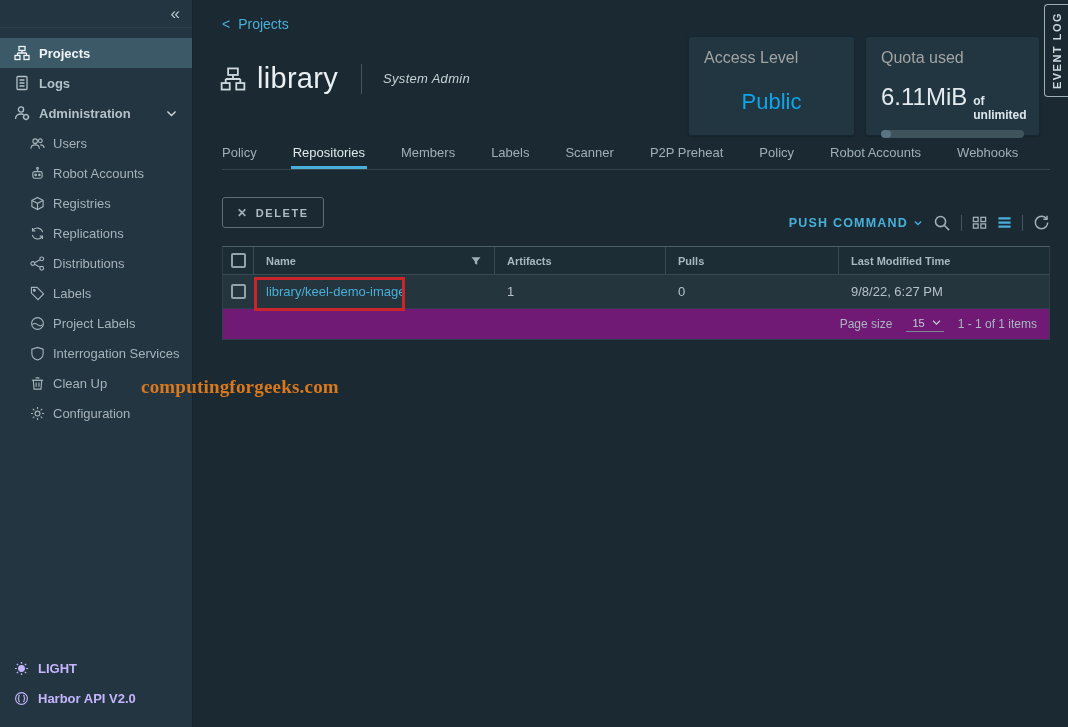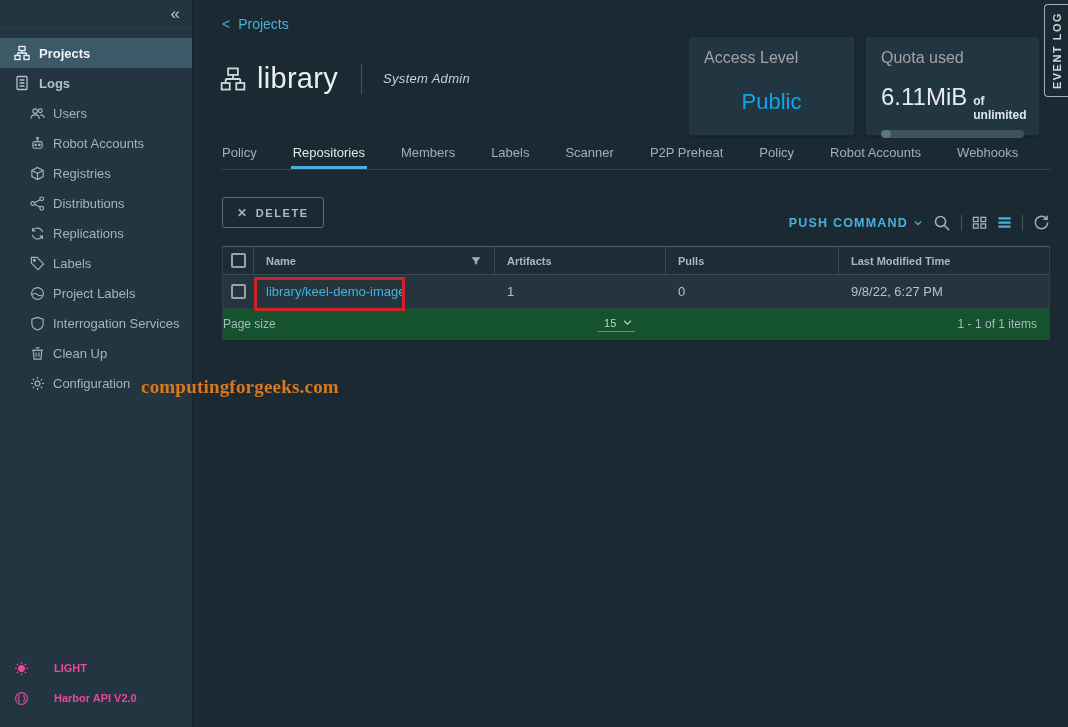--- a/index.html
+++ b/index.html
@@ -26,22 +26,22 @@
   .nav-item {
     height:30px; display:flex; align-items:center; gap:9px;
     padding-left:14px; font-size:13px; font-weight:600; color:#b4c1c9;
     cursor:pointer; white-space:nowrap;
   }
   .nav-item.selected { background:#3c5968; color:#f1f5f7; }
   .nav-item .chev { margin-left:auto; margin-right:14px; }
   .nav-sub { height:30px; display:flex; align-items:center; gap:8px;
     padding-left:30px; font-size:13px; color:#a5b3bb; cursor:pointer; white-space:nowrap; }
   .sidebar-bottom { position:absolute; bottom:14px; left:0; right:0; }
-  .bottom-item { height:30px; display:flex; align-items:center; gap:25px;
-    padding-left:14px; font-size:11px; font-weight:700; color:#ec4899; cursor:pointer; }
+  .bottom-item { height:30px; display:flex; align-items:center; gap:9px;
+    padding-left:14px; font-size:13px; font-weight:700; color:#c4b5fd; cursor:pointer; }
 
   
   .main { position:absolute; left:193px; top:0; width:875px; height:727px; }
 
   .breadcrumb { position:absolute; left:29px; top:16px; font-size:14px;
     color:#49afd9; cursor:pointer; display:flex; gap:8px; align-items:center; }
   .title-row { position:absolute; left:27px; top:62px; display:flex; align-items:center; }
   .page-title { font-size:29px; font-weight:300; color:#e9eff2; letter-spacing:.3px; margin-left:11px; }
   .title-sep { width:1px; height:30px; background:#46565f; margin:0 21px 0 23px; }
   .role-text { font-size:13px; font-style:italic; color:#c6d1d7; letter-spacing:.3px; }
@@ -96,22 +96,22 @@
     position:relative;gap:22px; }
   .dg-hcell:last-child { border-right:none;align-items:center; }
   .dg-hcell .funnel { margin-left:auto; cursor:pointer; }
   .dg-row { display:grid; grid-template-columns:31px 241px 171px 173px 210px;
     height:34px; background:#24353e; border-bottom:1px solid #30404a; }
   .dg-cell { display:flex; align-items:center; padding:0 12px; color:#b6c2c9; }
   .dg-link { color:#49afd9; cursor:pointer; }
   .cb-cell { display:flex; align-items:center; justify-content:center; padding:0; }
   .checkbox { width:15px; height:15px; border:2px solid #93a3ac; border-radius:2px;
     background:transparent; cursor:pointer; }
-  .dg-footer { height:30px; background:#14532d; display:flex; align-items:center;
-    justify-content:space-between; gap:14px; padding-right:12px; font-size:12px; color:#a9b7bf; }
+  .dg-footer { height:30px; background:#701a75; display:flex; align-items:center;
+    justify-content:flex-end; gap:14px; padding-right:12px; font-size:12px; color:#a9b7bf; }
   .page-size-select { display:flex; align-items:center; gap:6px;
     border-bottom:1px solid #7b8a92; padding:0 2px 2px 6px; color:#c3ced5;
     font-size:11px; cursor:pointer; }
   .items-range { color:#a9b7bf; }
 
   
   .red-annotation { position:absolute; left:61px; top:277px; width:151px; height:34px;
     border:3px solid #c9252b; pointer-events:none; }
   .watermark { position:absolute; left:141px; top:376px;
     font-family:"Liberation Serif", serif; font-size:19px; font-weight:600;
@@ -134,20 +134,32 @@
       </svg>
       <span>Projects</span>
     </div>
     <div class="nav-item">
       <svg class="icn" width="16" height="16" viewBox="0 0 16 16" fill="none" stroke="currentColor" stroke-width="1.3">
         <rect x="3" y="1.5" width="10" height="13" rx="1"></rect>
           <path d="M5.5 5h5M5.5 8h5M5.5 11h5"></path>
       </svg>
       <span>Logs</span>
     </div>
+    <div class="nav-item">
+      <svg class="icn" width="16" height="16" viewBox="0 0 16 16" fill="none" stroke="currentColor" stroke-width="1.3">
+        <circle cx="7" cy="4.5" r="2.6"></circle>
+          <path d="M1.5 14c0-3.2 2.5-5 5.5-5 1 0 2 .2 2.8.6"></path>
+          <circle cx="12" cy="12" r="2.4"></circle>
+          <path d="M12 8.7v1M12 14.3v1M8.7 12h1M14.3 12h1"></path>
+      </svg>
+      <span>Administration</span>
+      <svg class="chev icn" width="13" height="13" viewBox="0 0 16 16" fill="none" stroke="#cfd9de" stroke-width="1.6">
+        <path d="M3 5.5l5 5 5-5"></path>
+      </svg>
+    </div>
 
     <div class="nav-sub">
       <svg class="icn" width="15" height="15" viewBox="0 0 16 16" fill="none" stroke="currentColor" stroke-width="1.2">
         <circle cx="5.5" cy="5.5" r="2.4"></circle>
           <circle cx="11" cy="5" r="2"></circle>
           <path d="M1 13.5c0-2.6 2-4 4.5-4s4.5 1.4 4.5 4M11 9.5c2 0 4 1.1 4 3.4"></path>
       </svg>
       <span>Users</span>
     </div>
     <div class="nav-sub">
@@ -162,33 +174,33 @@
     </div>
     <div class="nav-sub">
       <svg class="icn" width="15" height="15" viewBox="0 0 16 16" fill="none" stroke="currentColor" stroke-width="1.2">
         <path d="M8 1.5l6 3.2v6.6L8 14.5l-6-3.2V4.7z"></path>
           <path d="M2 4.7l6 3.1 6-3.1M8 7.8v6.7"></path>
       </svg>
       <span>Registries</span>
     </div>
     <div class="nav-sub">
       <svg class="icn" width="15" height="15" viewBox="0 0 16 16" fill="none" stroke="currentColor" stroke-width="1.2">
+        <path d="M13.5 6.5a6 6 0 00-10.8-1.6M2.5 9.5a6 6 0 0010.8 1.6"></path>
+          <path d="M2.7 2.2v3h3M13.3 13.8v-3h-3"></path>
+      </svg>
+      <span>Replications</span>
+    </div>
+    <div class="nav-sub">
+      <svg class="icn" width="15" height="15" viewBox="0 0 16 16" fill="none" stroke="currentColor" stroke-width="1.2">
         <circle cx="3" cy="8" r="2"></circle>
           <circle cx="12.5" cy="3" r="2"></circle>
           <circle cx="12.5" cy="13" r="2"></circle>
           <path d="M4.8 7.1l6-3.2M4.8 8.9l6 3.2"></path>
       </svg>
       <span>Distributions</span>
-    </div>
-    <div class="nav-sub">
-      <svg class="icn" width="15" height="15" viewBox="0 0 16 16" fill="none" stroke="currentColor" stroke-width="1.2">
-        <path d="M13.5 6.5a6 6 0 00-10.8-1.6M2.5 9.5a6 6 0 0010.8 1.6"></path>
-          <path d="M2.7 2.2v3h3M13.3 13.8v-3h-3"></path>
-      </svg>
-      <span>Replications</span>
     </div>
     <div class="nav-sub">
       <svg class="icn" width="15" height="15" viewBox="0 0 16 16" fill="none" stroke="currentColor" stroke-width="1.2">
         <path d="M1.5 7.5v-6h6l7 7-6 6z"></path>
           <circle cx="4.6" cy="4.6" r="1" fill="currentColor"></circle>
       </svg>
       <span>Labels</span>
     </div>
     <div class="nav-sub">
       <svg class="icn" width="15" height="15" viewBox="0 0 16 16" fill="none" stroke="currentColor" stroke-width="1.2">

